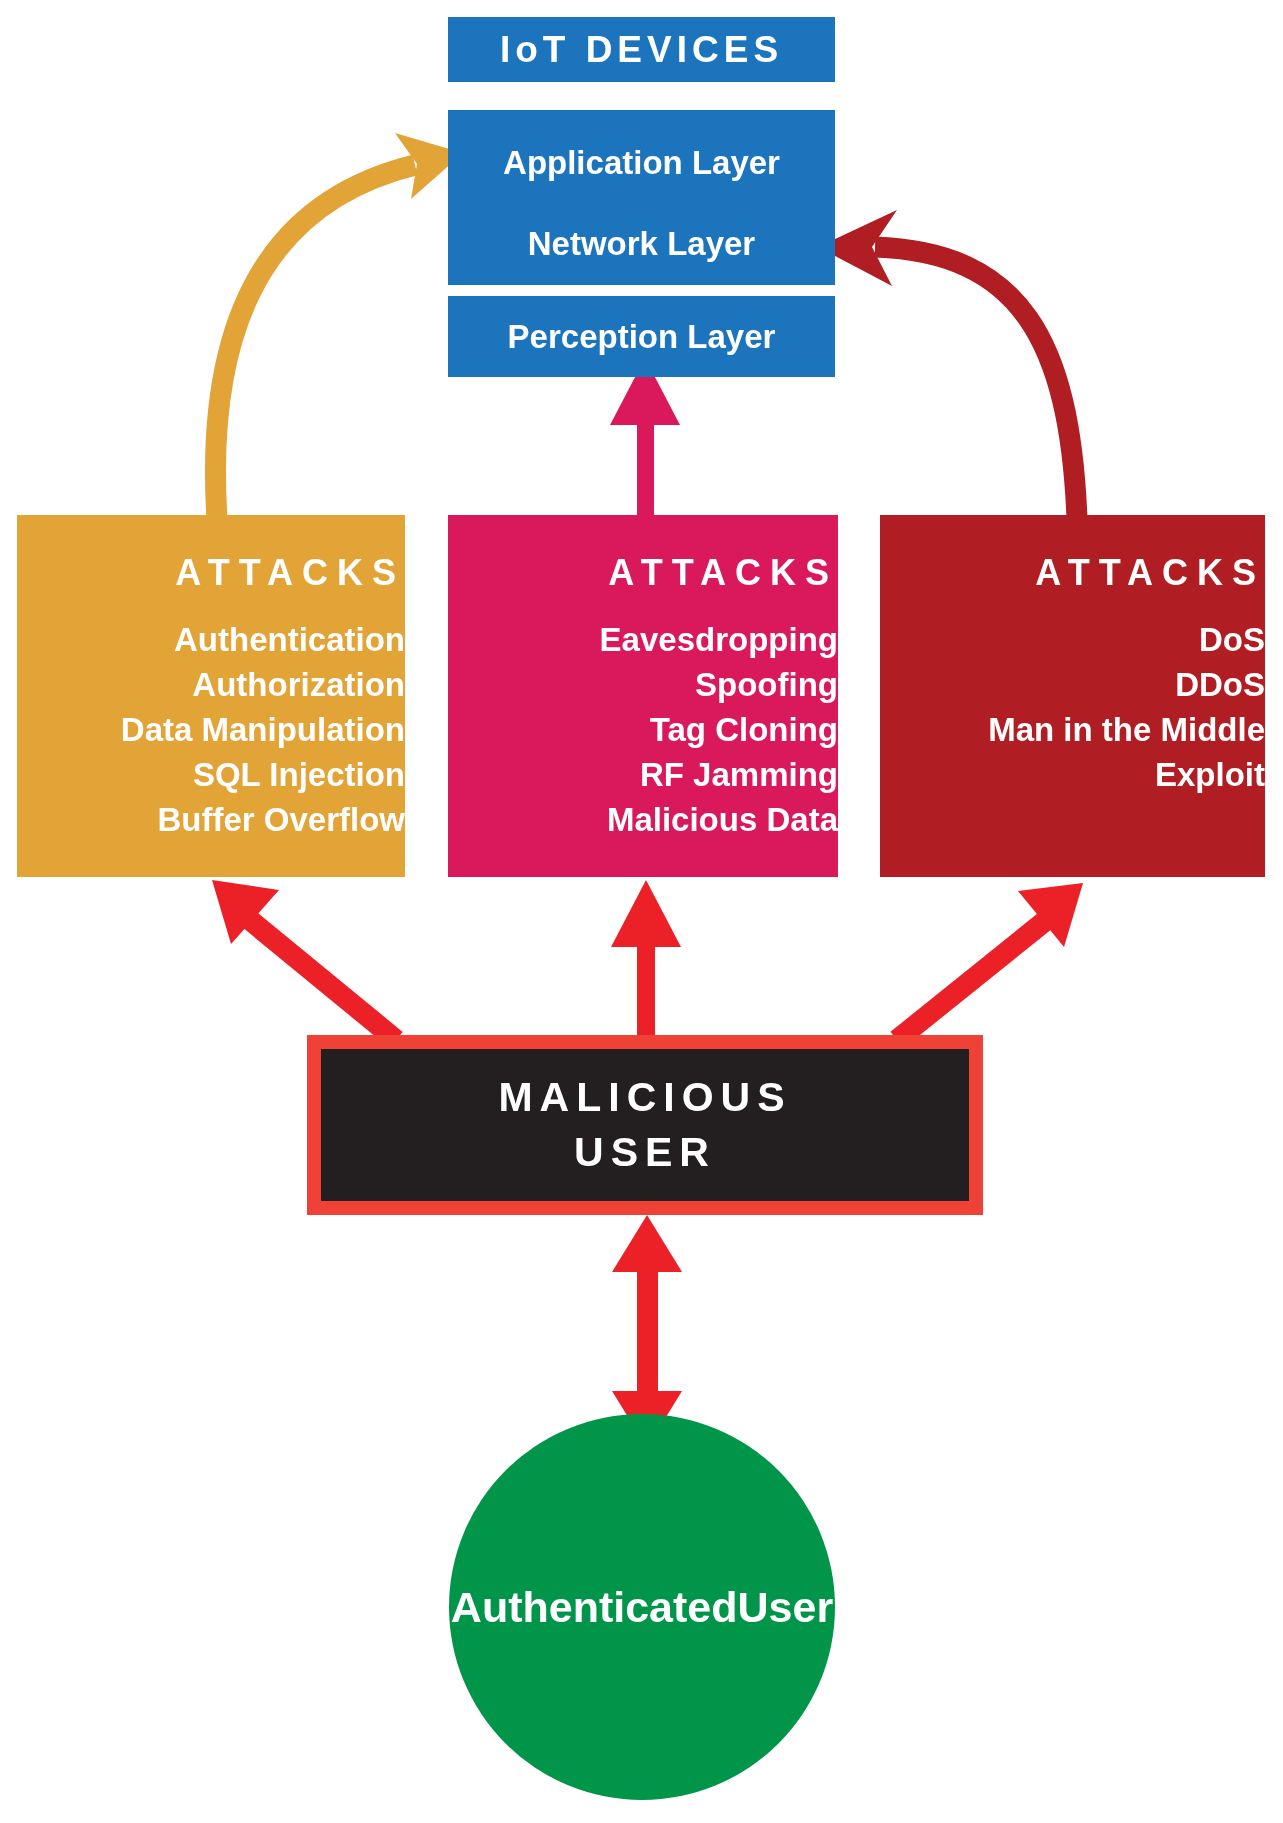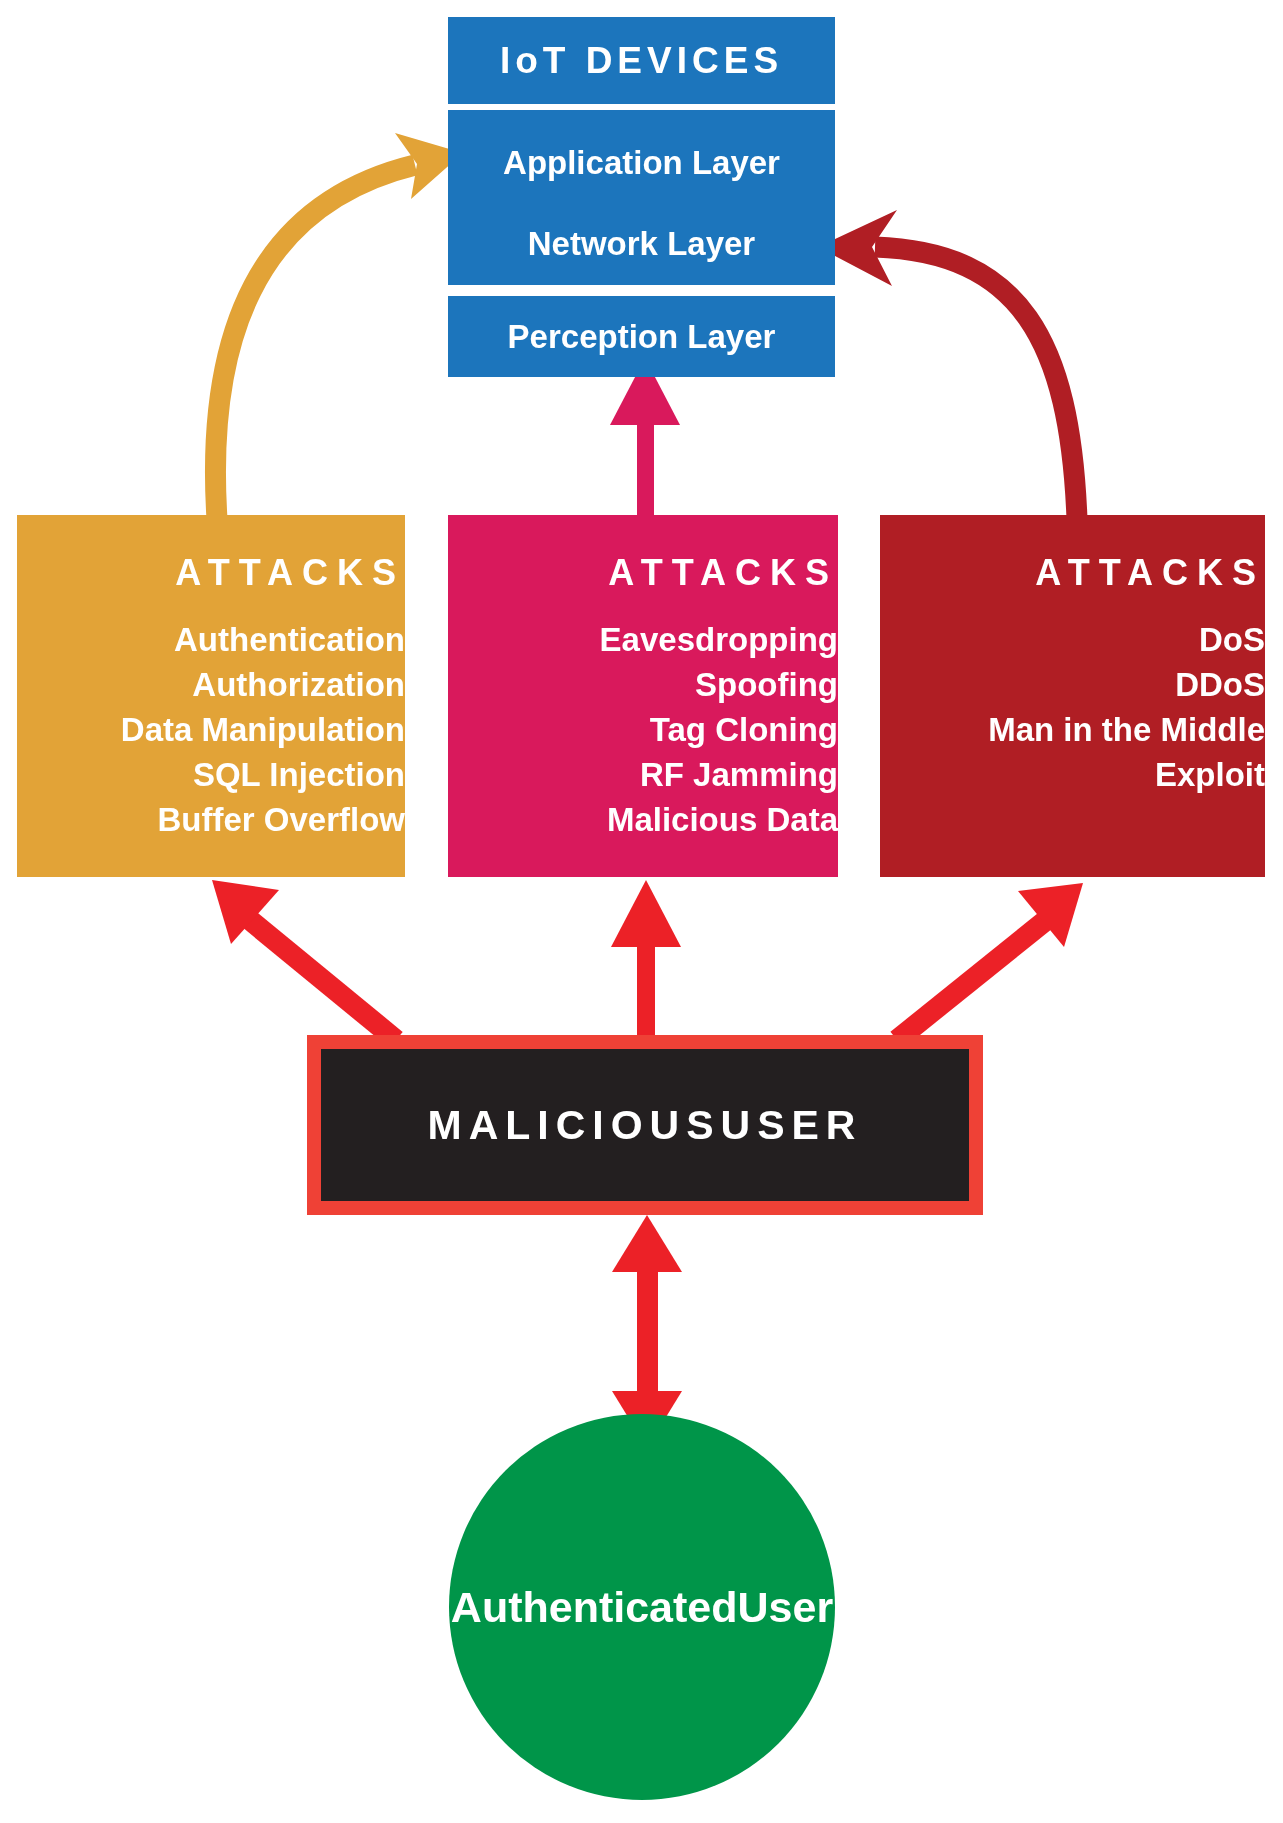--- a/index.html
+++ b/index.html
@@ -23,21 +23,21 @@
     position: absolute;
     left: 448px;
     width: 387px;
     background: var(--blue);
     color: #fff;
     display: flex;
     align-items: center;
     justify-content: center;
     text-align: center;
   }
-  .iot-title   { top: 17px;  height: 87px; font-size: 37px; letter-spacing: 5px; }
+  .iot-title   { top: 17px;  height: 65px; font-size: 37px; letter-spacing: 5px; }
   .layer-app   { top: 110px; height: 106px; font-size: 33px; }
   .layer-net   { top: 203px; height: 82px; font-size: 33px; }
   .layer-perc  { top: 296px; height: 81px; font-size: 33px; text-align: center; }
   
   .attack-box {
     position: absolute;
     top: 515px;
     height: 362px;
     color: #fff;
     text-align: right;
@@ -64,21 +64,21 @@
     width: 676px; height: 180px;
     background: var(--box_border_red);
     box-sizing: border-box;
     padding: 14px;
   }
   .malicious-inner {
     width: 100%; height: 100%;
     background: var(--black);
     color: #fff;
     display: flex;
-    flex-direction: row;
+    flex-direction: column;
     align-items: center;
     justify-content: center;
     font-size: 41px;
     letter-spacing: 7px;
     line-height: 55px;
   }
   
   .user-circle {
     position: absolute;
     left: 449px; top: 1414px;

